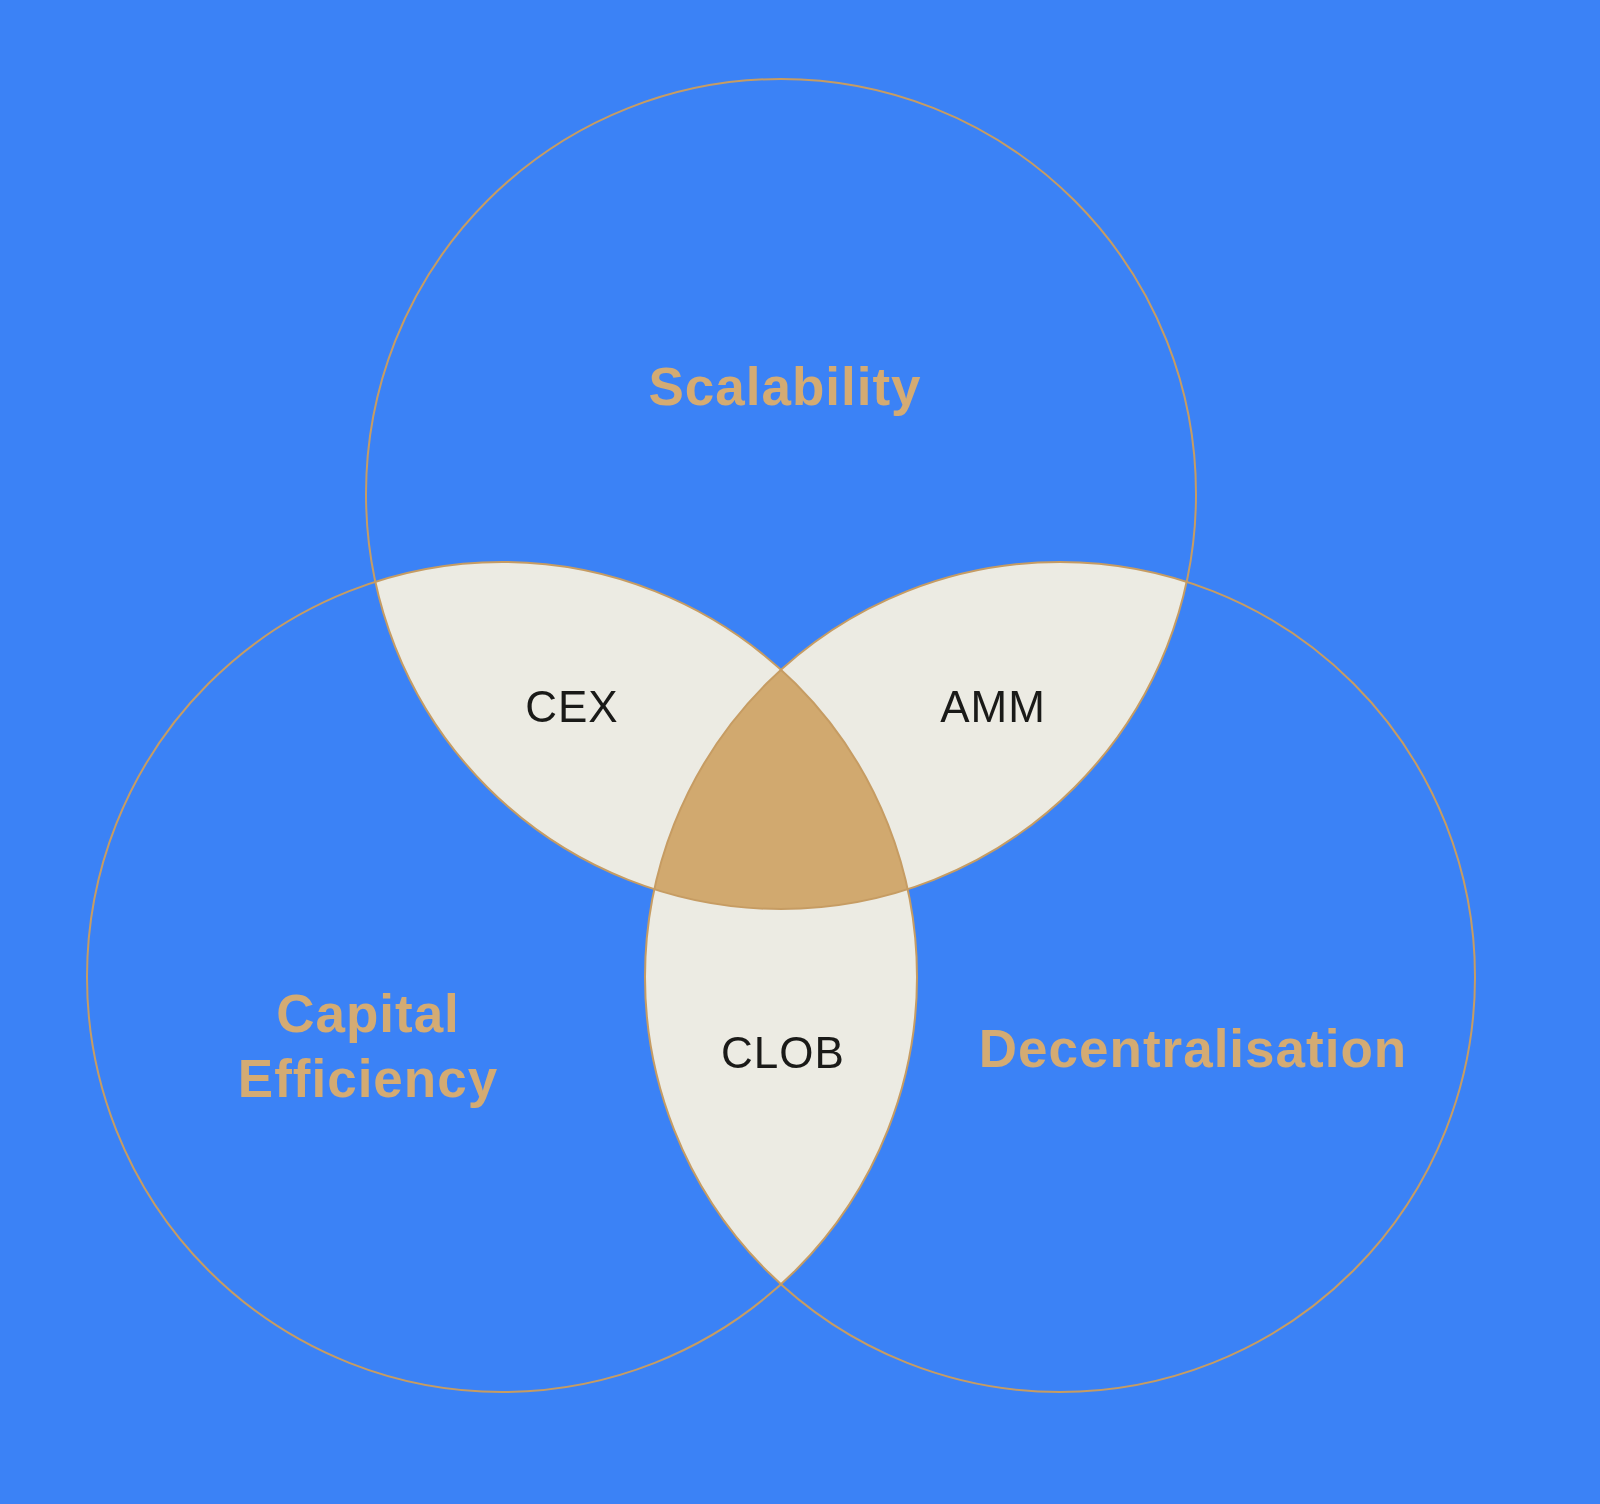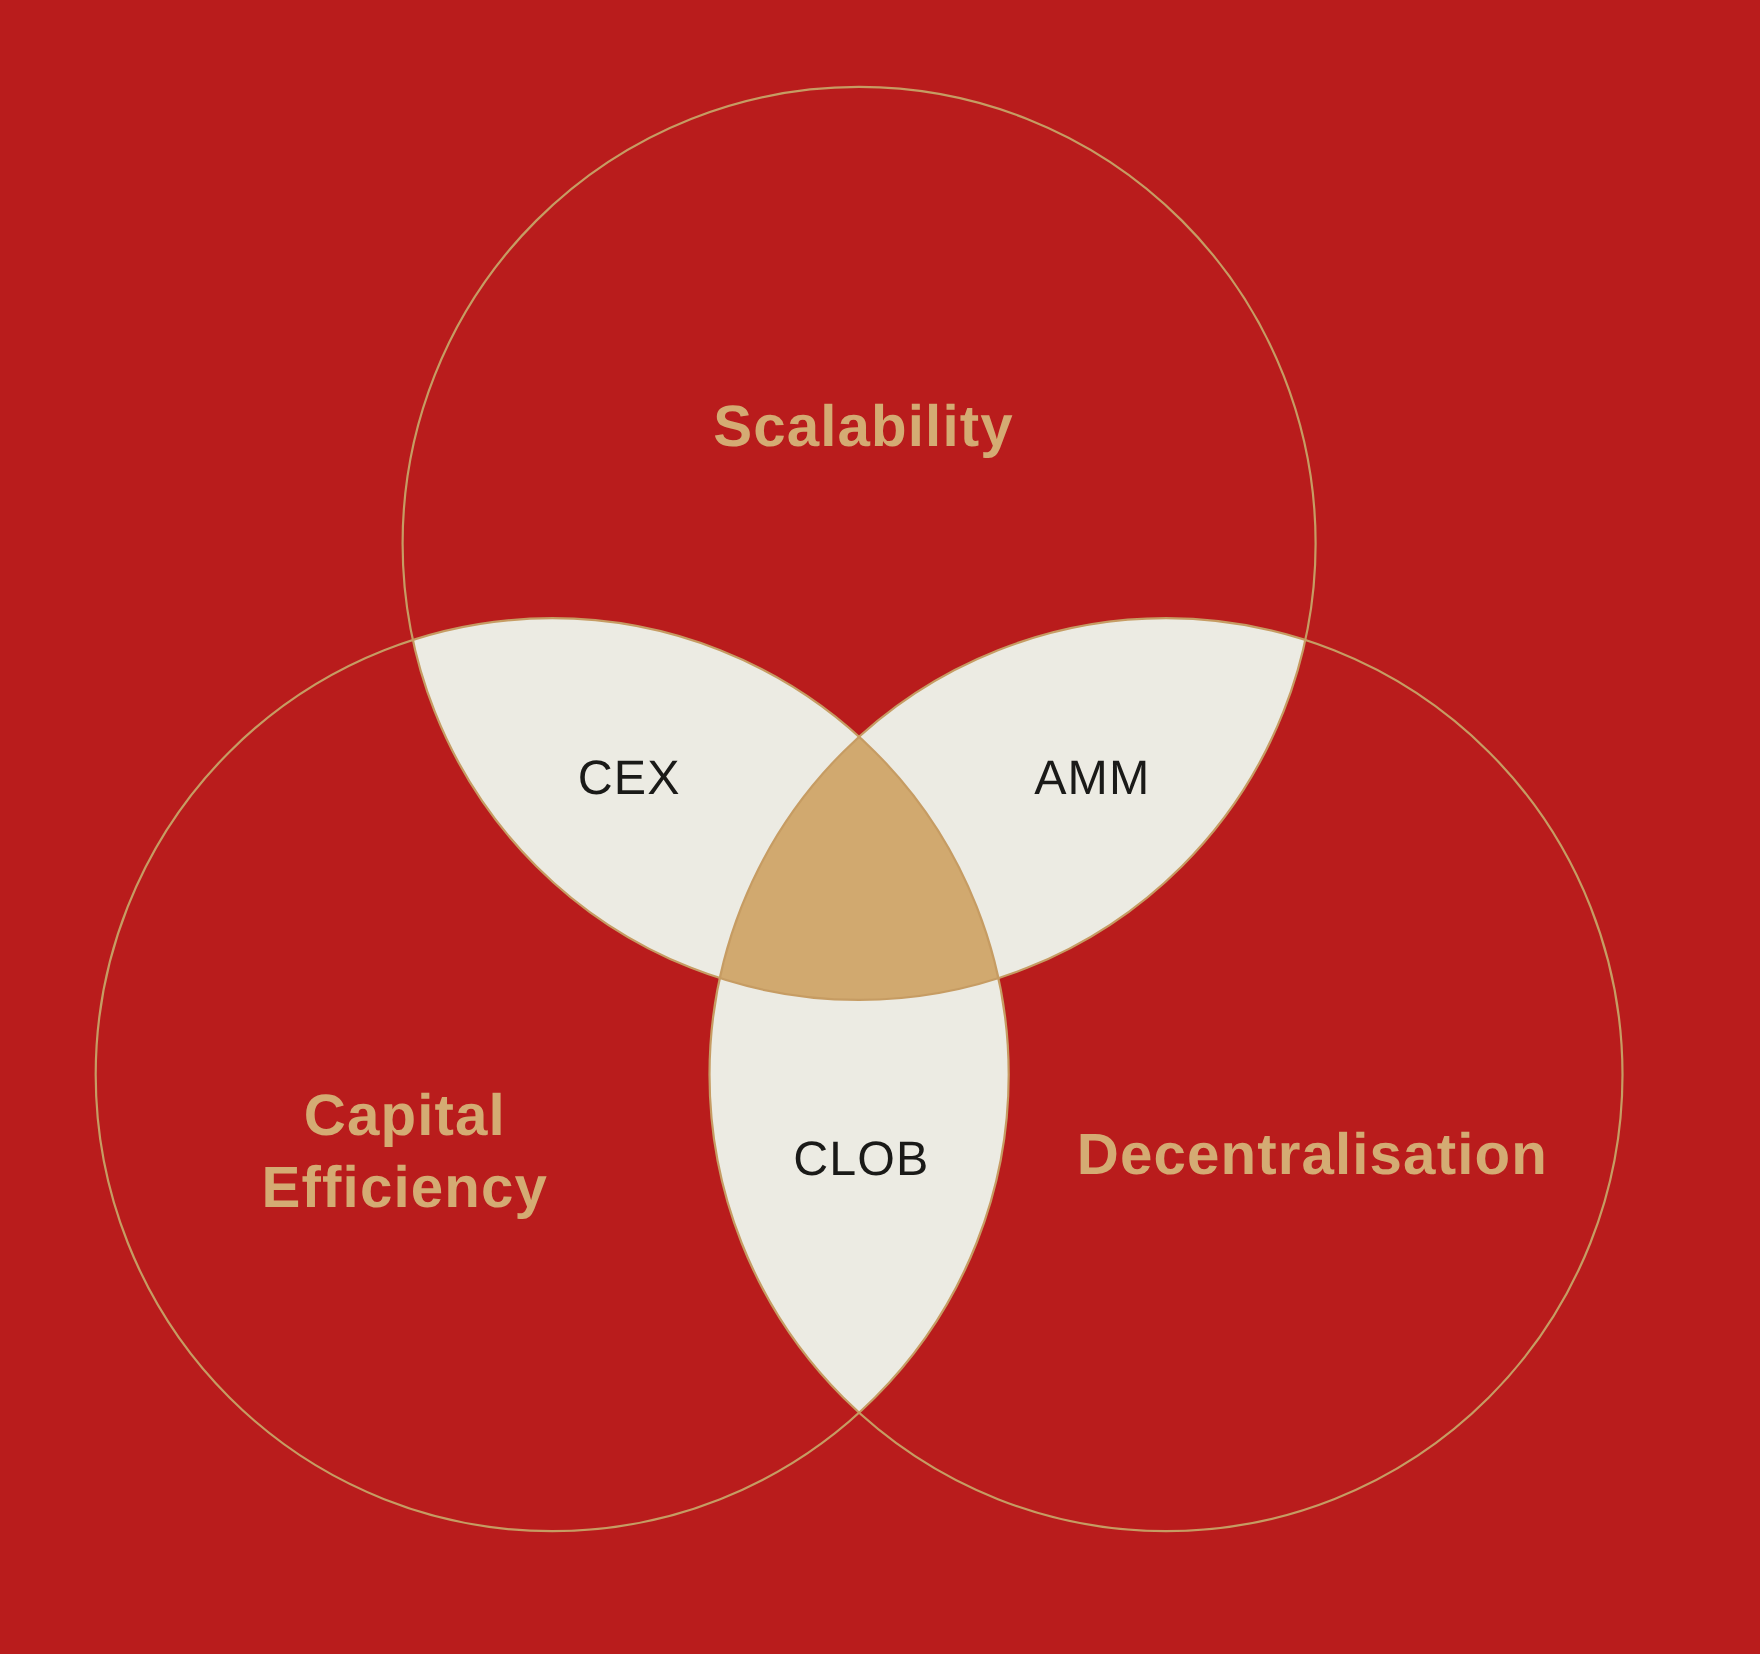--- a/index.html
+++ b/index.html
@@ -7,21 +7,21 @@
     padding: 0;
     background: #ffffff;
     width: 1600px;
     height: 1504px;
     overflow: hidden;
   }
   .stage {
     position: relative;
     width: 1600px;
     height: 1504px;
-    background: #b91c1c;
+    background: #3b82f6;
   }
   svg { display: block; }
   .set-label {
     font-family: "Liberation Sans", sans-serif;
     font-size: 53px;
     font-weight: 600;
     letter-spacing: 1px;
   }
   .overlap-label {
     font-family: "Liberation Sans", sans-serif;

